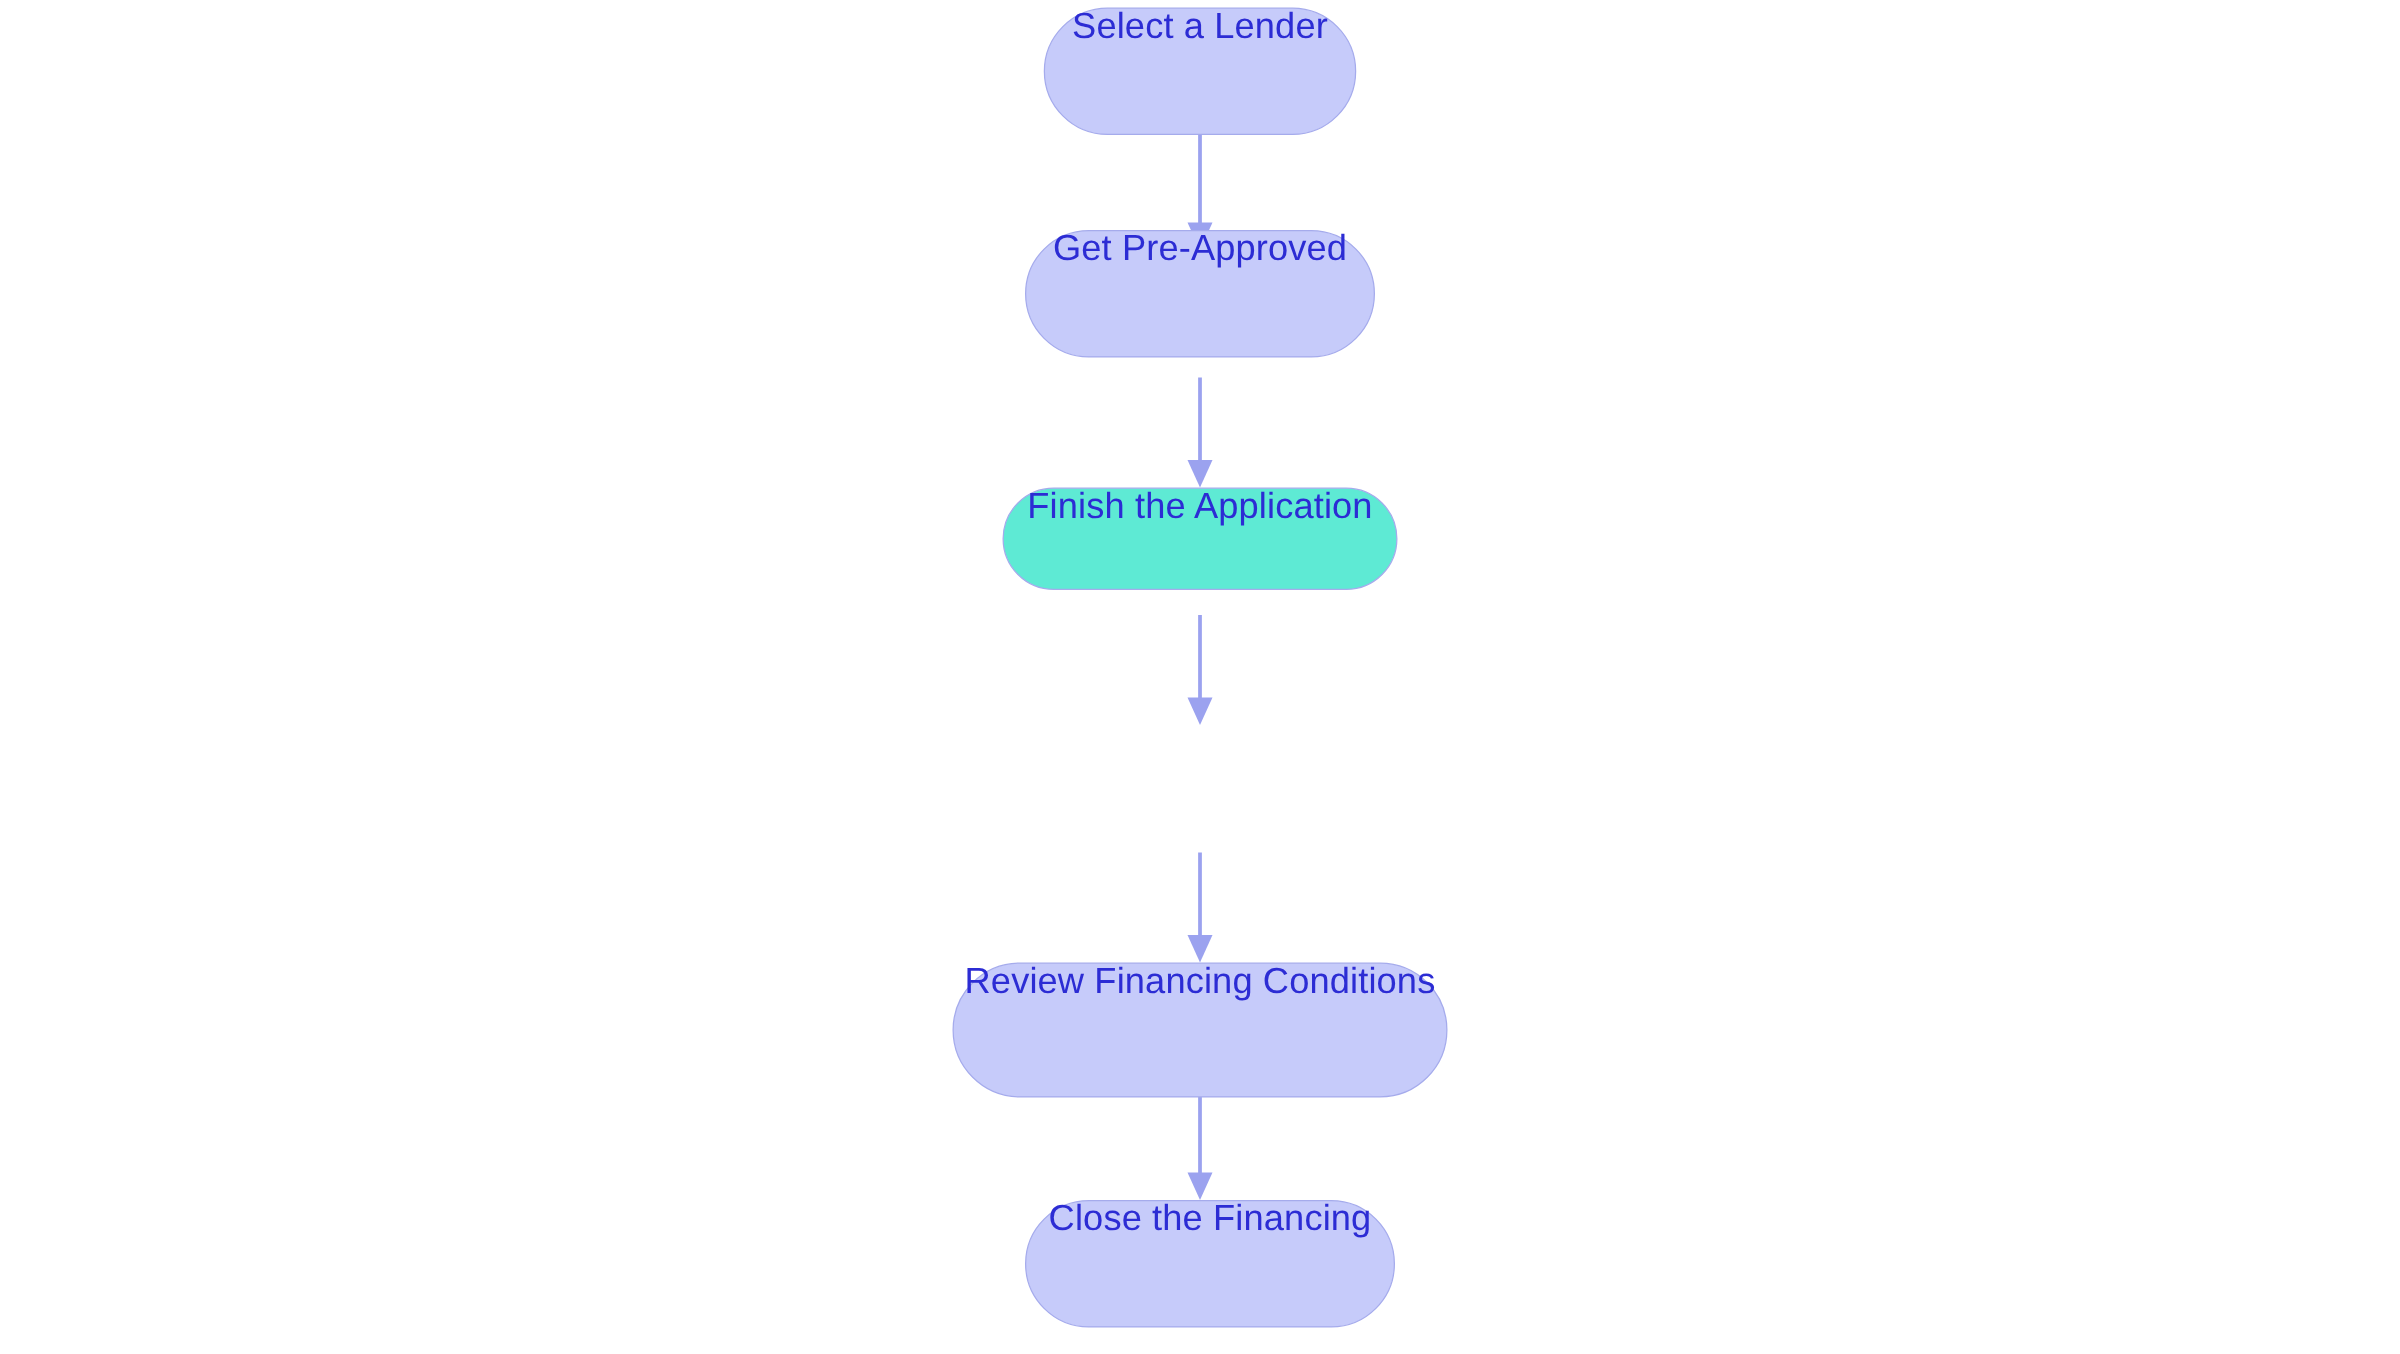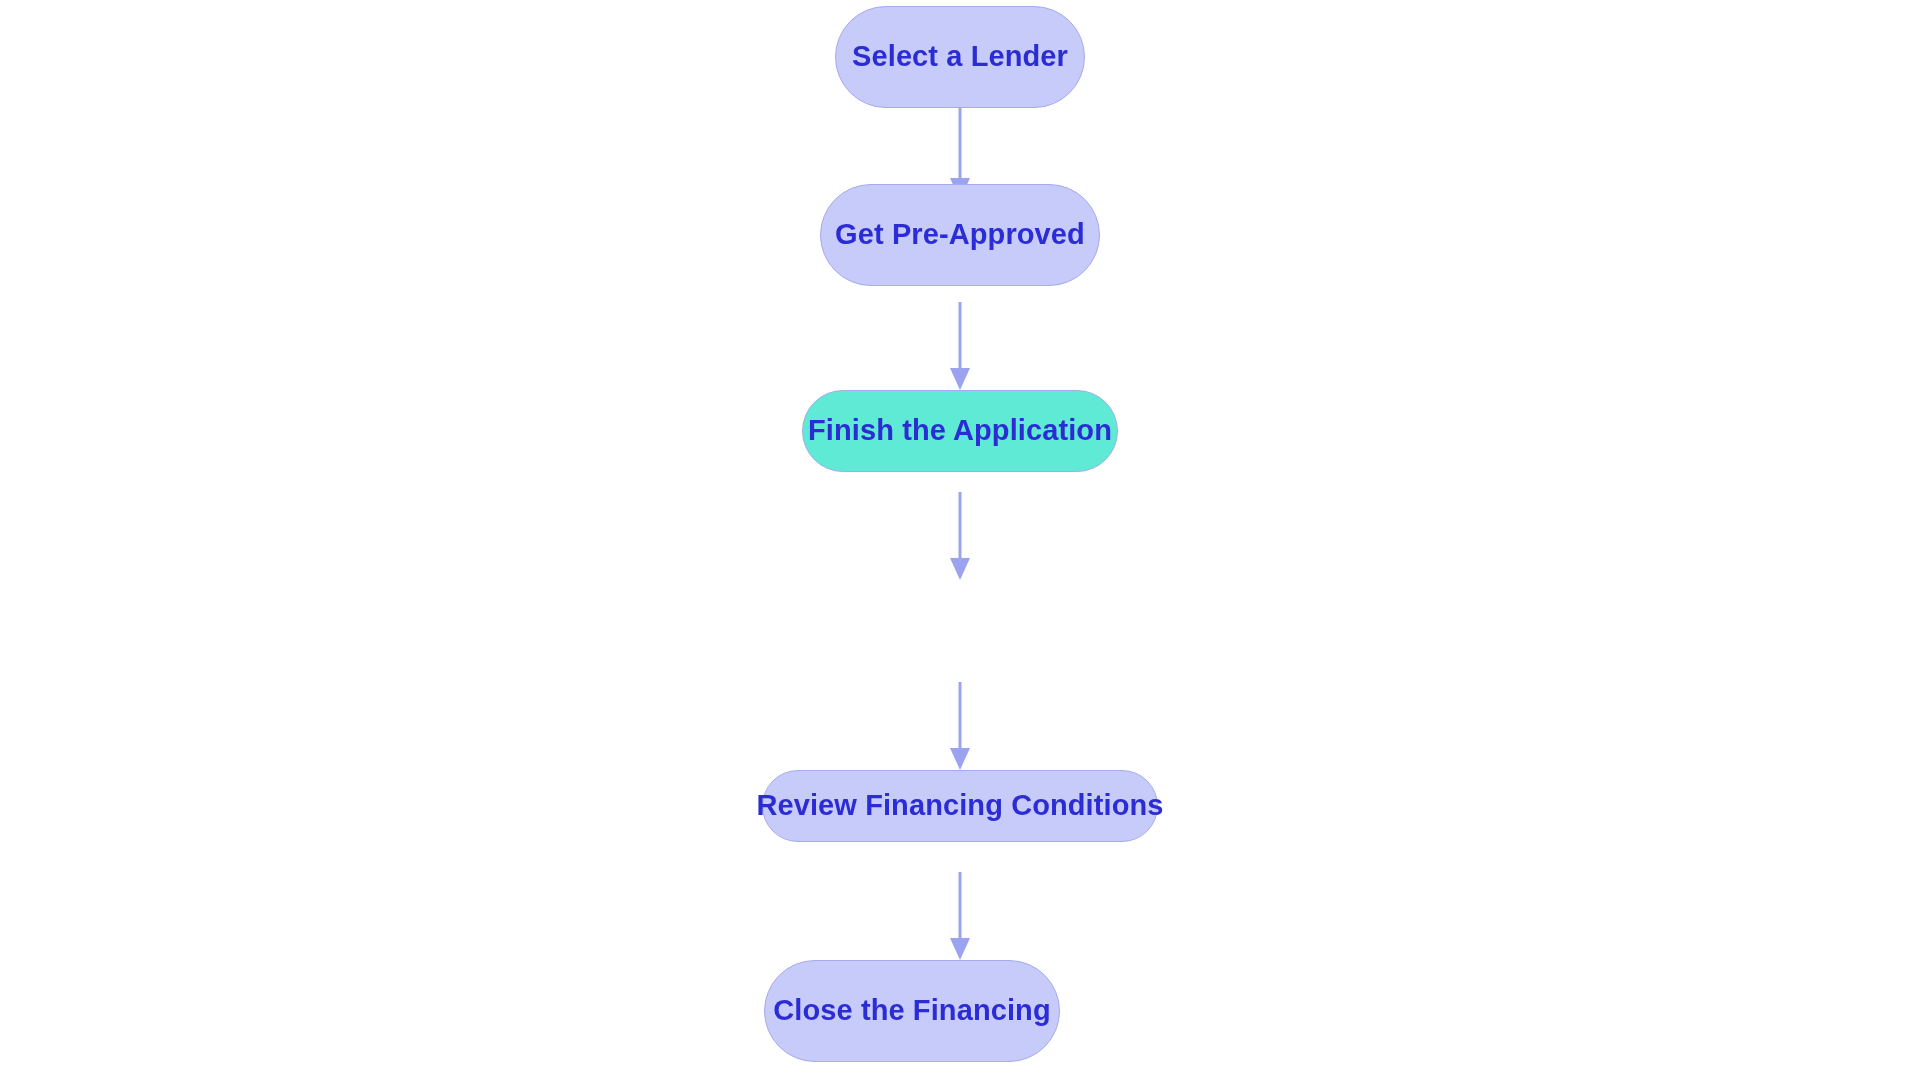--- a/index.html
+++ b/index.html
@@ -19,25 +19,24 @@
     height: 1083px;
     background: #ffffff;
   }
   .node {
     position: absolute;
     box-sizing: border-box;
     background: #c6cbfa;
     border: 1.5px solid #a5abec;
     border-radius: 999px;
     display: flex;
-    align-items: center;
     justify-content: center;
     color: #2c2cd4;
     font-size: 29px;
-    font-weight: 700;
+    font-weight: 400;
     letter-spacing: 0.1px;
     line-height: 1;
     white-space: nowrap;
     user-select: none;
   }
   .node-label {
     display: block;
     padding-bottom: 2px;
   }
   .connector {
@@ -85,19 +84,19 @@
     </div>
     <div class="node" style="left: 835px; top: 6px; width: 250px; height: 102px; background: rgb(198, 203, 250); border-color: rgb(165, 171, 236); color: rgb(44, 44, 212);">
       <span class="node-label">Select a Lender</span>
     </div>
     <div class="node" style="left: 820px; top: 184px; width: 280px; height: 102px; background: rgb(198, 203, 250); border-color: rgb(165, 171, 236); color: rgb(44, 44, 212);">
       <span class="node-label">Get Pre-Approved</span>
     </div>
     <div class="node" style="left: 802px; top: 390px; width: 316px; height: 82px; background: #5eead4; border-color: rgb(165, 171, 236); color: rgb(44, 44, 212);">
       <span class="node-label">Finish the Application</span>
     </div>
-    <div class="node" style="left: 762px; top: 770px; width: 396px; height: 72px; background: rgb(198, 203, 250); border-color: rgb(165, 171, 236); color: rgb(44, 44, 212);">
+    <div class="node" style="left: 762px; top: 770px; width: 396px; height: 108px; background: rgb(198, 203, 250); border-color: rgb(165, 171, 236); color: rgb(44, 44, 212);">
       <span class="node-label">Review Financing Conditions</span>
     </div>
-    <div class="node" style="left: 764px; top: 960px; width: 296px; height: 102px; background: rgb(198, 203, 250); border-color: rgb(165, 171, 236); color: rgb(44, 44, 212);">
+    <div class="node" style="left: 820px; top: 960px; width: 296px; height: 102px; background: rgb(198, 203, 250); border-color: rgb(165, 171, 236); color: rgb(44, 44, 212);">
       <span class="node-label">Close the Financing</span>
     </div>
   </div>
 
 </body></html>

